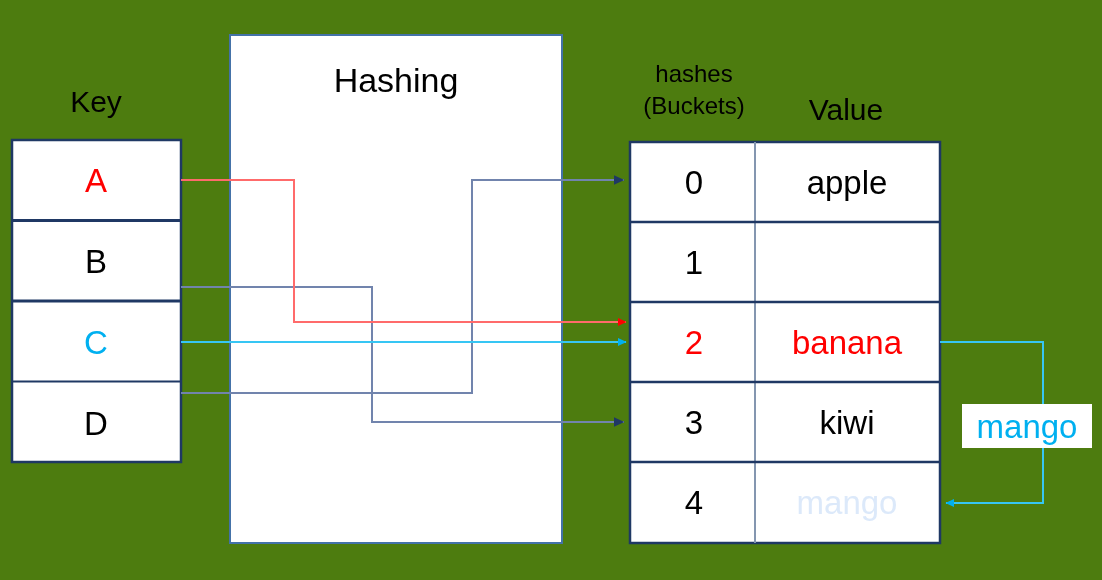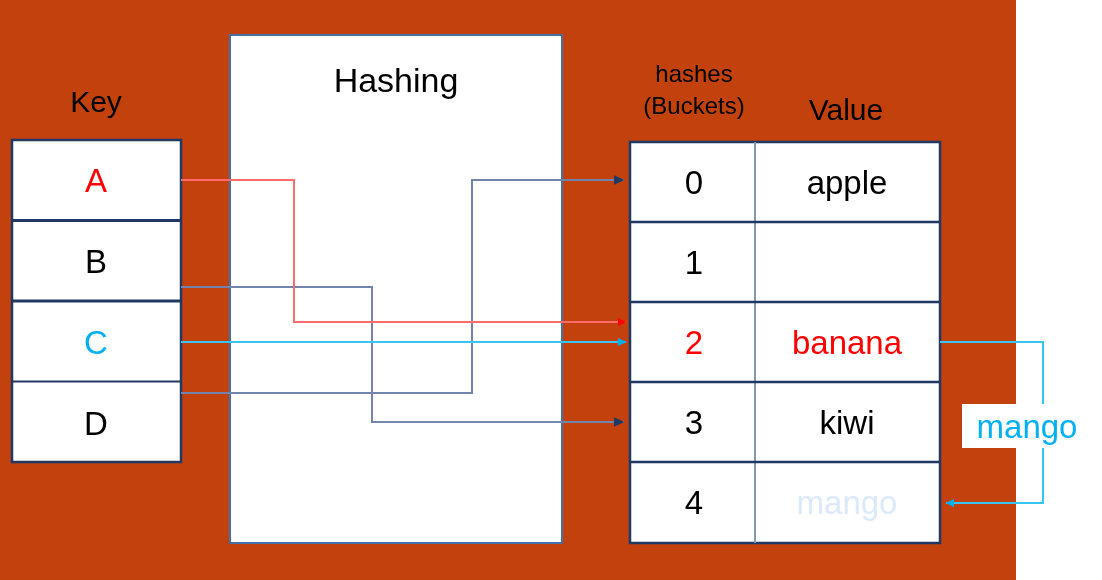--- a/index.html
+++ b/index.html
@@ -8,23 +8,23 @@
     background: #ffffff;
   }
   body {
     width: 1102px;
     height: 580px;
     font-family: "Liberation Sans", sans-serif;
     overflow: hidden;
   }
   #diagram-root {
     position: relative;
-    width: 1016px;
+    width: 1102px;
     height: 580px;
-    background: #c2410c;
+    background: #4d7c0f;
   }
   svg#diagram-svg {
     position: absolute;
     top: 0;
     left: 0;
     width: 1102px;
     height: 580px;
     display: block;
   }
   text {

